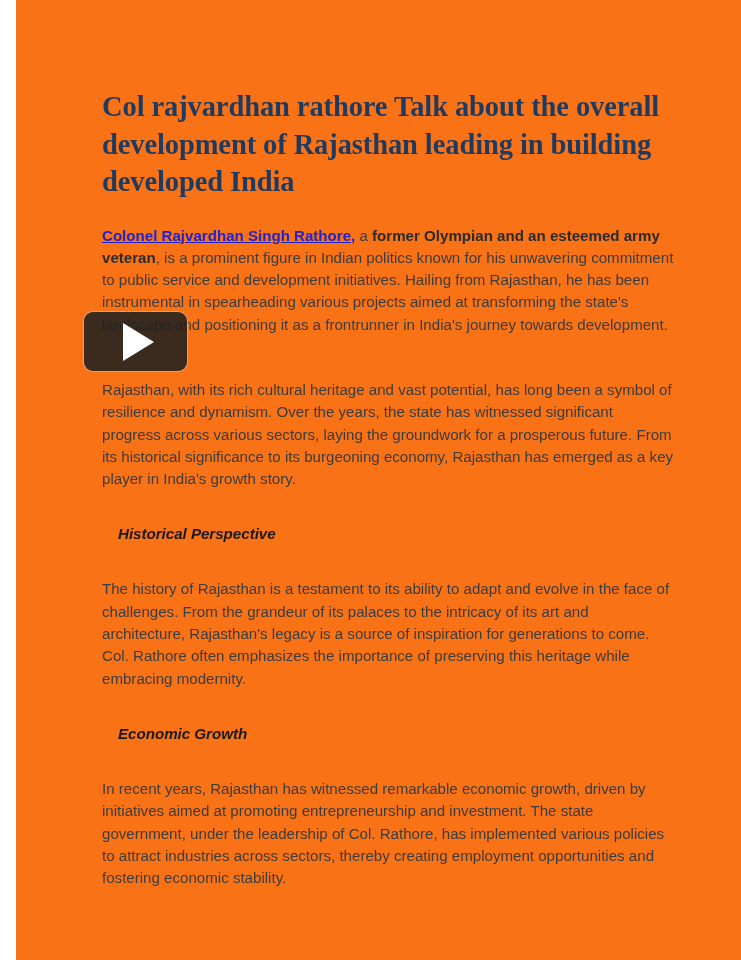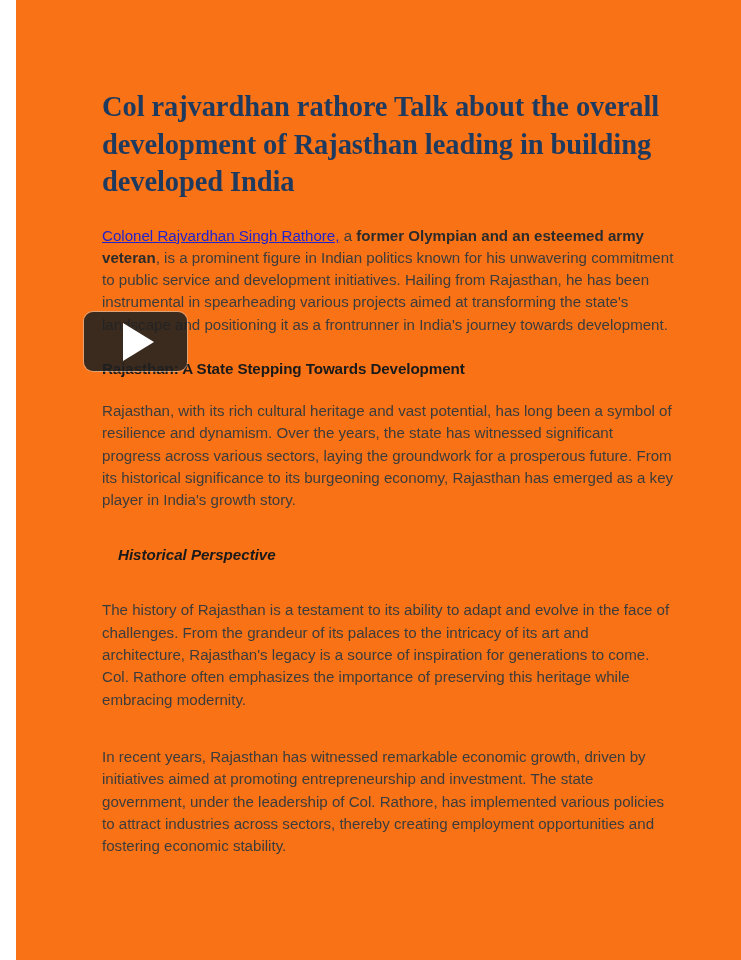--- a/index.html
+++ b/index.html
@@ -53,21 +53,21 @@
     text-align: left;
   }
 
   .bold-run {
     font-weight: bold;
     color: #2b2b2b;
   }
 
   .doc-link {
     color: #2323cc;
-    font-weight: normal;
+    font-weight: bold;
     text-decoration: underline;
     text-underline-offset: 1px;
     cursor: pointer;
   }
 
   
   .h-sub {
     font-size: 15.2px;
     line-height: 21px;
     font-weight: bold;
@@ -123,36 +123,36 @@
 <div class="page">
 
   <div class="content">
 
     <h1 class="doc-title">Col rajvardhan rathore Talk about the overall development of Rajasthan leading in building developed India</h1>
 
     <p class="para"><a class="doc-link">Colonel Rajvardhan Singh Rathore,</a><span> a </span><span class="bold-run">former Olympian and an esteemed army veteran</span><span>, is a prominent figure in Indian politics known for his unwavering commitment to public service and development initiatives. Hailing from Rajasthan, he has been instrumental in spearheading various projects aimed at transforming the state's landscape and positioning it as a frontrunner in India's journey towards development.</span></p>
 
     <div class="gap-a"></div>
 
-    <h2 class="h-sub">Rajasthan: A State Stepping Towards Development</h2>
 
     <div class="gap-b"></div>
 
     <p class="para">Rajasthan, with its rich cultural heritage and vast potential, has long been a symbol of resilience and dynamism. Over the years, the state has witnessed significant progress across various sectors, laying the groundwork for a prosperous future. From its historical significance to its burgeoning economy, Rajasthan has emerged as a key player in India's growth story.</p>
 
     <div class="gap-c"></div>
 
     <h3 class="h-minor">Historical Perspective</h3>
 
     <div class="gap-d"></div>
 
     <p class="para">The history of Rajasthan is a testament to its ability to adapt and evolve in the face of challenges. From the grandeur of its palaces to the intricacy of its art and architecture, Rajasthan's legacy is a source of inspiration for generations to come. Col. Rathore often emphasizes the importance of preserving this heritage while embracing modernity.</p>
 
     <div class="gap-c"></div>
 
+    <h3 class="h-minor">Economic Growth</h3>
 
     <div class="gap-d"></div>
 
     <p class="para">In recent years, Rajasthan has witnessed remarkable economic growth, driven by initiatives aimed at promoting entrepreneurship and investment. The state government, under the leadership of Col. Rathore, has implemented various policies to attract industries across sectors, thereby creating employment opportunities and fostering economic stability.</p>
 
   </div>
 
   <div class="video-overlay">
     <div class="play-triangle"></div>
   </div>

